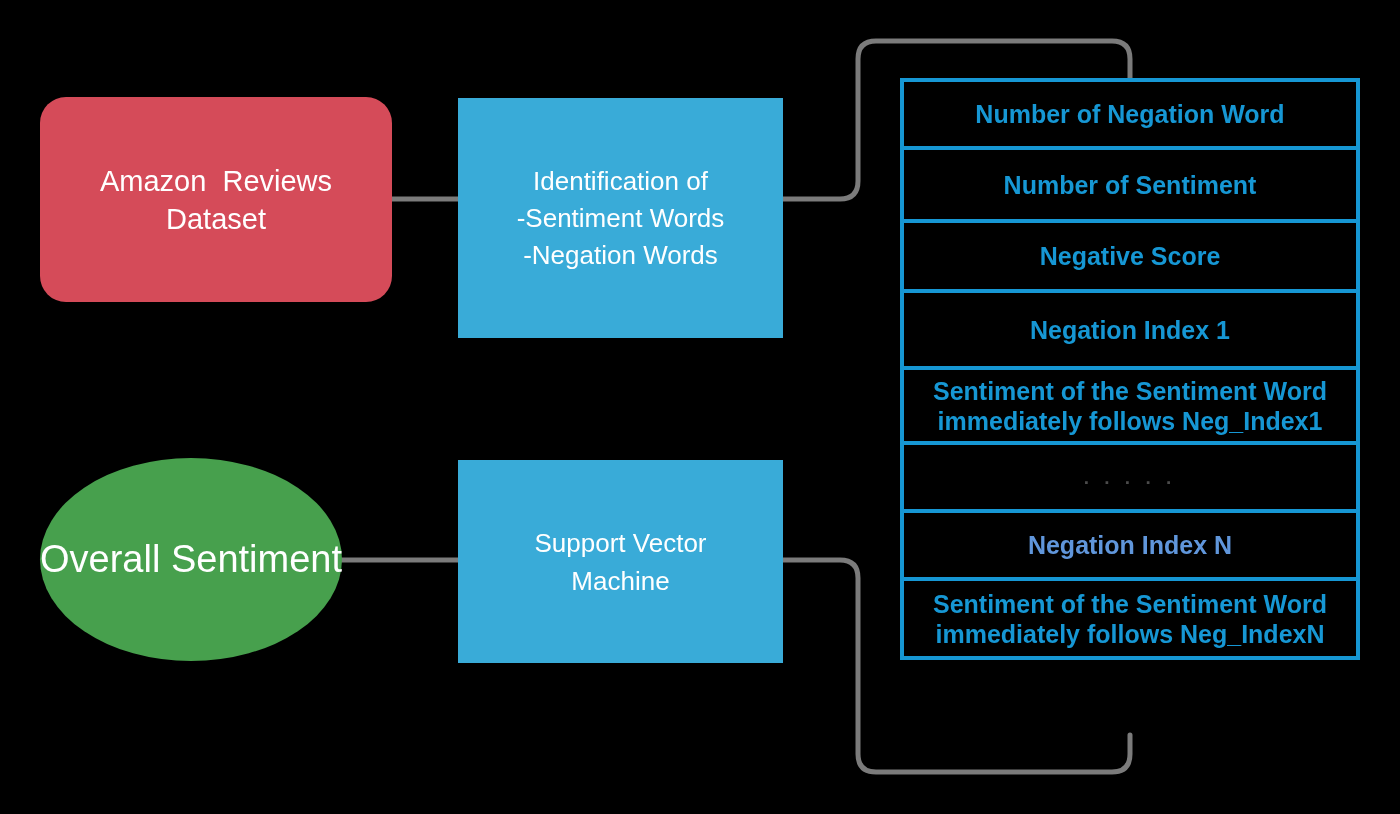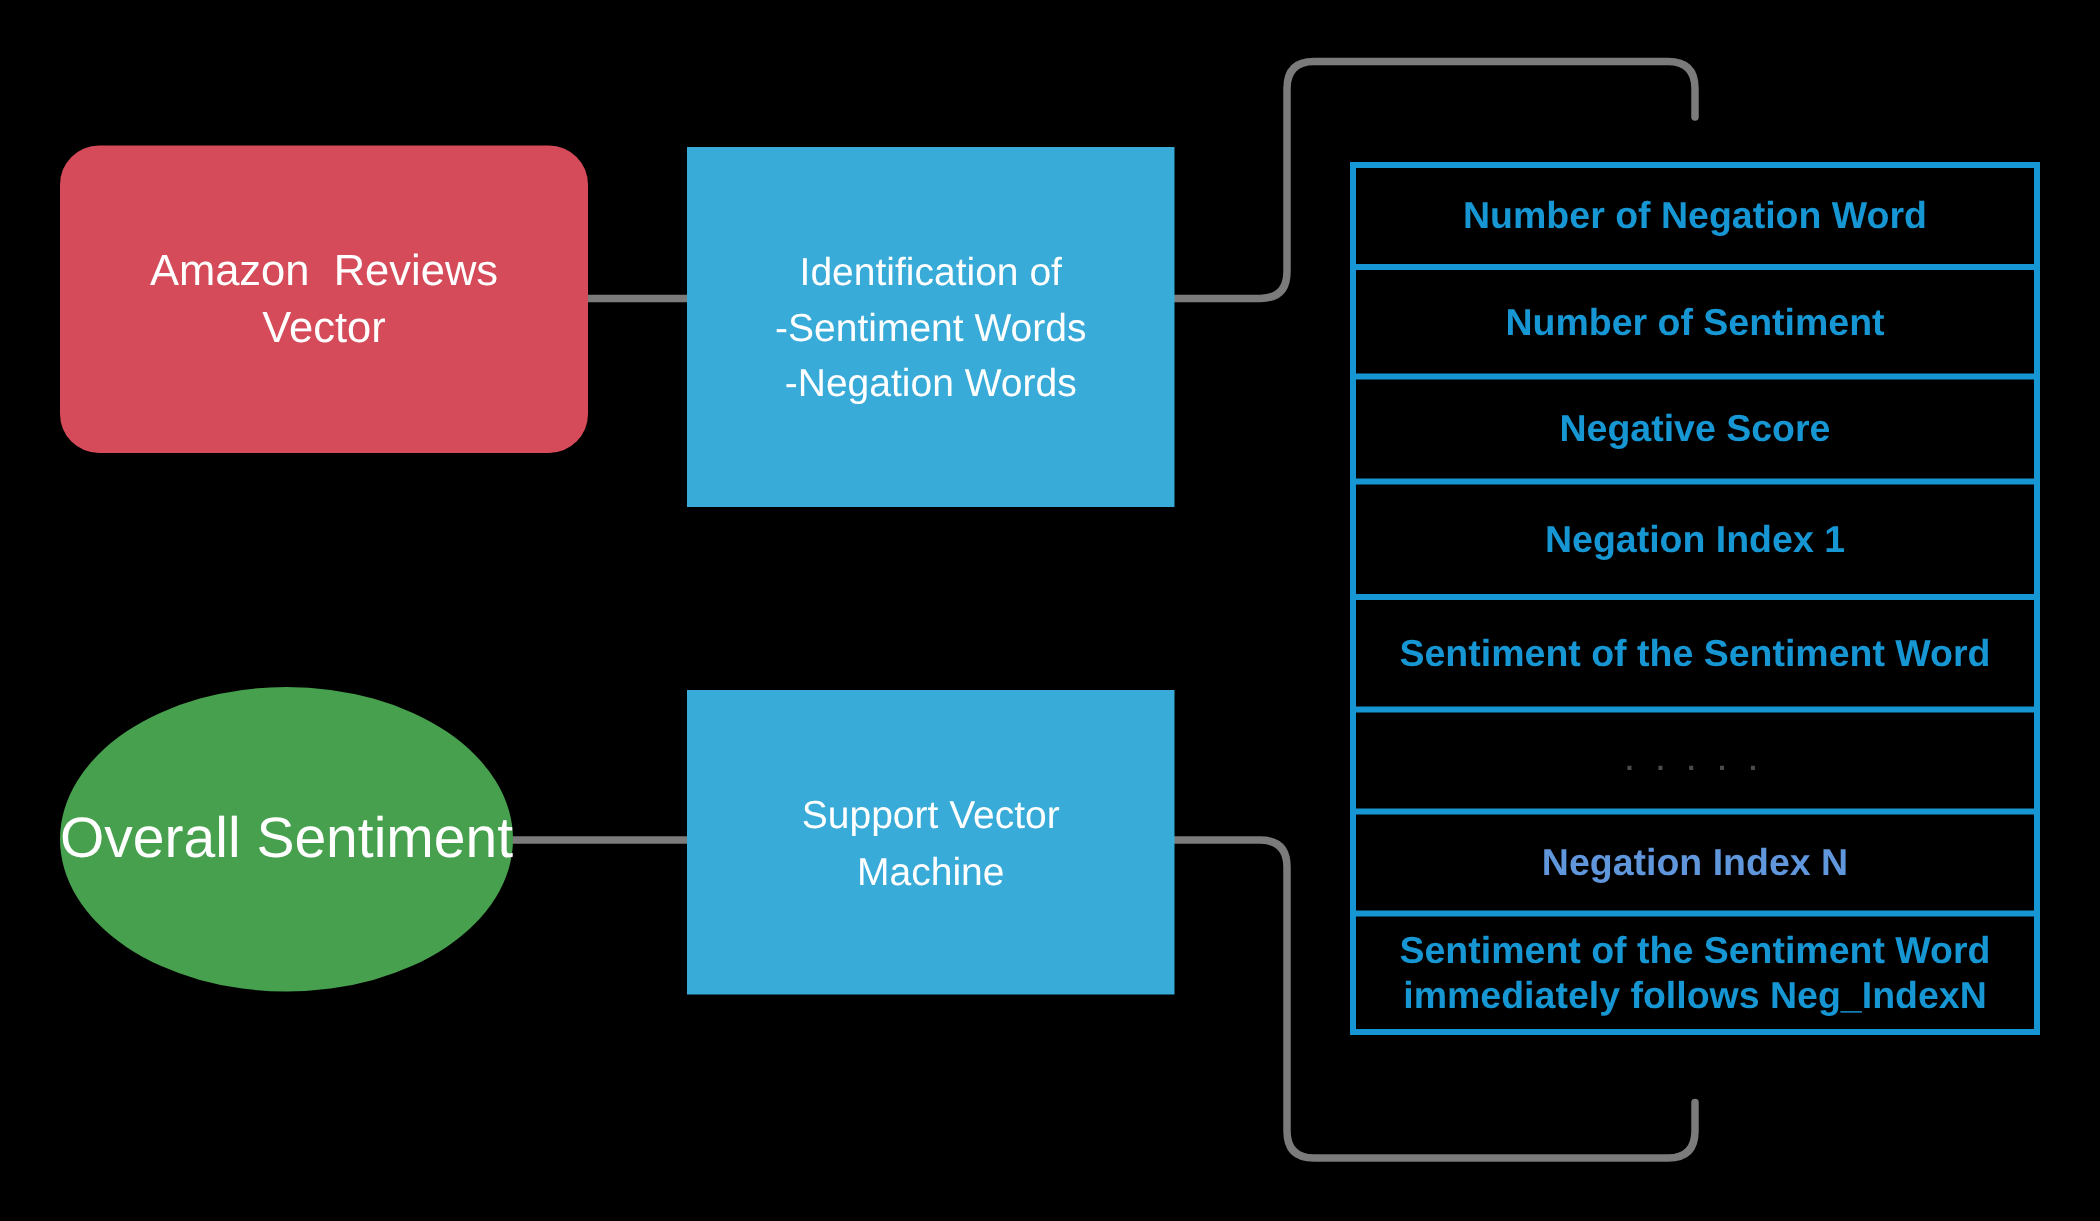--- a/index.html
+++ b/index.html
@@ -40,21 +40,21 @@
   }
   .sentiment-ellipse{
     position:absolute;left:40px;top:458px;width:302px;height:203px;
     background:var(--green);border-radius:50%;
     display:flex;align-items:center;justify-content:center;
     color:var(--boxtext);font-size:38px;text-align:center;
   }
 
   .feature-table{
     position:absolute;left:900px;top:78px;width:460px;
-    border:4px solid var(--tblue);box-sizing:border-box;margin-top:30px;
+    border:4px solid var(--tblue);box-sizing:border-box;
   }
   .frow{
     box-sizing:border-box;border-bottom:4px solid var(--tblue);
     display:flex;flex-direction:column;justify-content:center;align-items:center;
     text-align:center;color:var(--tblue);font-weight:bold;font-size:25px;line-height:30px;
   }
   .frow:last-child{border-bottom:none;}
   .frow:nth-child(1){height:68px;}
   .frow:nth-child(2){height:73px;}
   .frow:nth-child(3){height:70px;}
@@ -74,21 +74,21 @@
 
   <svg class="connectors" viewBox="0 0 1400 814">
     <path d="M362,199 H458"></path>
     <path d="M783,199 H840 Q858,199 858,181 V59 Q858,41 876,41 H1112 Q1130,41 1130,59 V78"></path>
     <path d="M341,560 H458"></path>
     <path d="M783,560 H840 Q858,560 858,578 V754 Q858,772 876,772 H1112 Q1130,772 1130,754 V735"></path>
   </svg>
 
   <div class="node dataset-box">
     <div class="line">Amazon  Reviews</div>
-    <div class="line">Vector</div>
+    <div class="line">Dataset</div>
   </div>
 
   <div class="node ident-box">
     <div class="line">Identification of</div>
     <div class="line">-Sentiment Words</div>
     <div class="line">-Negation Words</div>
   </div>
 
   <div class="sentiment-ellipse">
     <span>Overall Sentiment</span>
@@ -107,20 +107,21 @@
         <div>Number of Sentiment</div>
       </div>
       <div class="frow">
         <div>Negative Score</div>
       </div>
       <div class="frow">
         <div>Negation Index 1</div>
       </div>
       <div class="frow">
         <div>Sentiment of the Sentiment Word</div>
+        <div>immediately follows Neg_Index1</div>
       </div>
       <div class="frow dots">
         <div>. . . . .</div>
       </div>
       <div class="frow light">
         <div>Negation Index N</div>
       </div>
       <div class="frow">
         <div>Sentiment of the Sentiment Word</div>
         <div>immediately follows Neg_IndexN</div>

